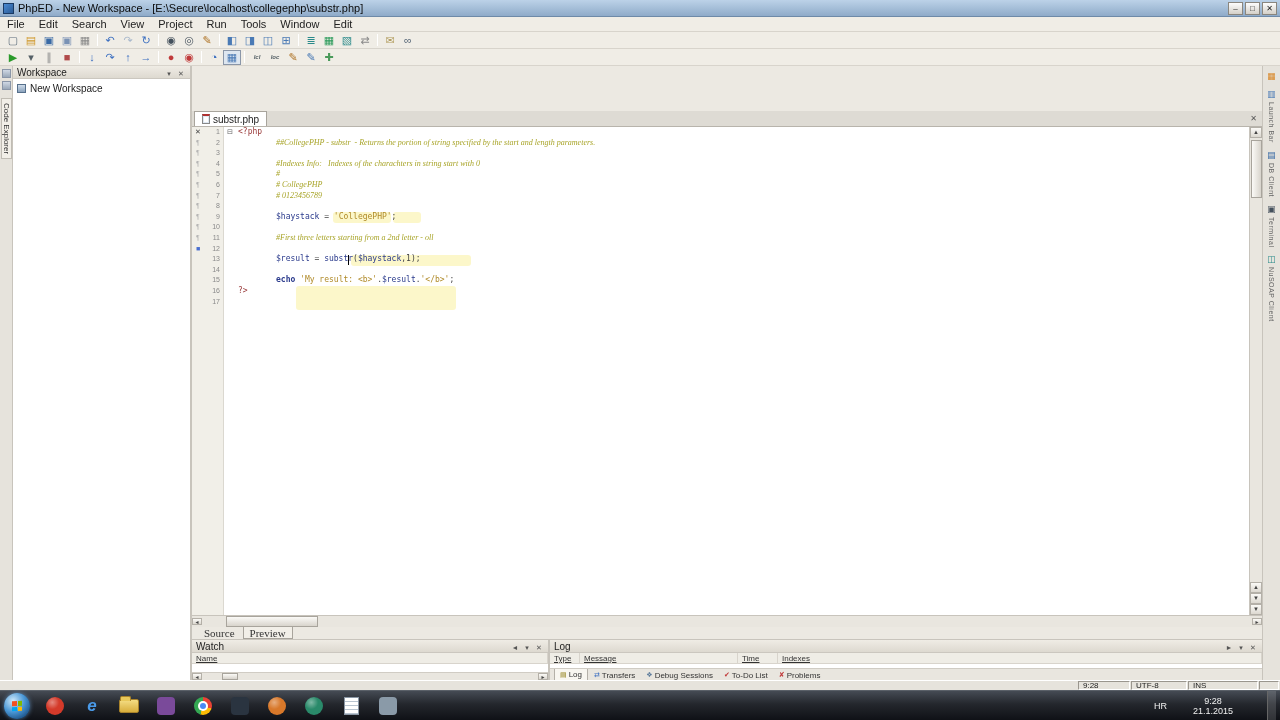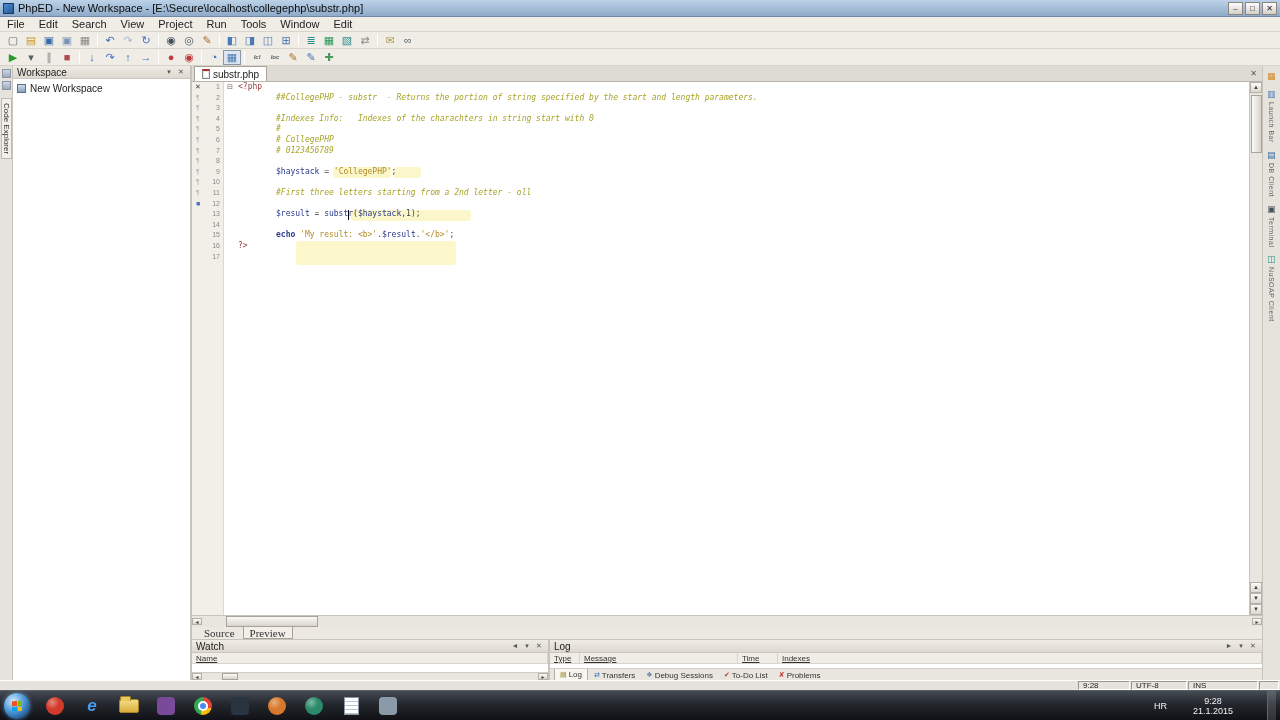--- a/index.html
+++ b/index.html
@@ -23,45 +23,45 @@
   .tb-icon.pressed { border:1px solid #8a96a8; background:#dde6f0; }
   .tb-sep { width:1px; height:12px; background:#c4c0b8; margin:0 3px; border-right:1px solid #fff; }
 
   
   .main { flex:1; display:flex; min-height:0; }
   .left-rail { width:13px; background:#e6e3dc; border-right:1px solid #c8c4bc; display:flex; flex-direction:column; align-items:center; }
   .rail-dot { width:9px; height:9px; background:linear-gradient(#cfd8e4,#9aa8b8); border:1px solid #8a96a8; margin-top:3px; }
   .vtab { writing-mode:vertical-rl; font-size:8px; color:#333; background:#f2efe8; border:1px solid #c0bcb4; padding:4px 0; margin-top:8px; }
 
   .workspace { width:179px; background:#fff; border-right:2px solid #c8c4bc; display:flex; flex-direction:column; }
-  .panel-header { height:13px; background:linear-gradient(#efece5,#ddd9d0); display:flex; align-items:center; font-size:10px; padding:0 4px; border-bottom:1px solid #cbc7bf;gap:32px; }
+  .panel-header { height:13px; background:linear-gradient(#efece5,#ddd9d0); display:flex; align-items:flex-end; font-size:10px; padding:0 4px; border-bottom:1px solid #cbc7bf;gap:32px; }
   .ph-buttons { margin-left:auto; display:flex; gap:2px; }
   .ph-btn { font-size:7px; color:#555; width:10px; text-align:center; }
   .ws-body { flex:1; padding:3px 4px; font-size:10px; }
   .ws-item { display:flex; align-items:center; gap:4px; height:13px; }
   .ws-item-icon { width:9px; height:9px; border:1px solid #56708c; background:linear-gradient(#cfdcea,#8aa2bc); }
 
   .center { flex:1; display:flex; flex-direction:column; min-width:0; }
-  .tabbar { height:16px; background:#dedbd4; display:flex; align-items:flex-end; padding-left:2px; border-bottom:1px solid #b8b4ac; }
+  .tabbar { height:16px; background:#dedbd4; display:flex; align-items:flex-end; padding-left:2px; border-bottom:1px solid #b8b4ac;margin-top:45px; }
   .tab { height:15px; background:#fff; border:1px solid #a8a49c; border-bottom:none; display:flex; align-items:center; gap:3px; padding:0 7px; font-size:10px; }
   .php-icon { width:8px; height:10px; background:#fff; border:1px solid #888; border-top:2px solid #b03030; box-shadow:inset 0 0 0 1px #dfe8f2; }
   .tabbar-right { margin-left:auto; font-size:8px; color:#555; padding:0 5px 3px 0; }
 
   
   .editor { flex:1; display:flex; background:#fff; min-height:0; position:relative; }
   .gutter-marks { width:12px; background:#f1efe8; }
   .gutter-nums { width:20px; background:#f1efe8; border-right:1px solid #dbd8d0; }
   .fold-col { width:12px; background:#fff; }
   .mrow { height:10.6px; font-size:7px; line-height:10.6px; text-align:center; }
   .nrow { height:10.6px; font-size:7px; line-height:10.6px; text-align:right; padding-right:3px; color:#8a8a8a; }
   .frow { height:10.6px; font-size:7px; line-height:10.6px; text-align:center; color:#666; }
   .code { flex:1; position:relative; overflow:hidden; font-family:"DejaVu Sans Mono", monospace; font-size:8px; white-space:pre; }
   .crow { height:10.6px; line-height:10.6px; position:relative; z-index:1; }
   .tk-tag { color:#9a3a3a; }
-  .tk-comment { color:#a8a428; font-style:italic; }
+  .tk-comment { color:#a8a428; font-style:italic;font-family:Liberation Serif, serif; }
   .tk-string { color:#b08a28; }
   .tk-var { color:#2a3a8c; }
   .tk-plain { color:#444; }
   .tk-keyword { color:#2a3a8c; font-weight:bold; }
   .tk-func { color:#2a3a8c; }
   .hl { position:absolute; background:rgba(250,240,150,0.5); border-radius:3px; z-index:0; }
   .caret { position:absolute; width:1px; height:10px; background:#000; z-index:2; }
 
   .vscroll { width:13px; background:#e9e6df; border-left:1px solid #c8c4bc; display:flex; flex-direction:column; align-items:center; position:relative; }
   .sc-btn { width:12px; height:11px; background:linear-gradient(#fbfaf7,#dcd8d0); border:1px solid #b4b0a8; font-size:6px; line-height:9px; text-align:center; color:#444; }

